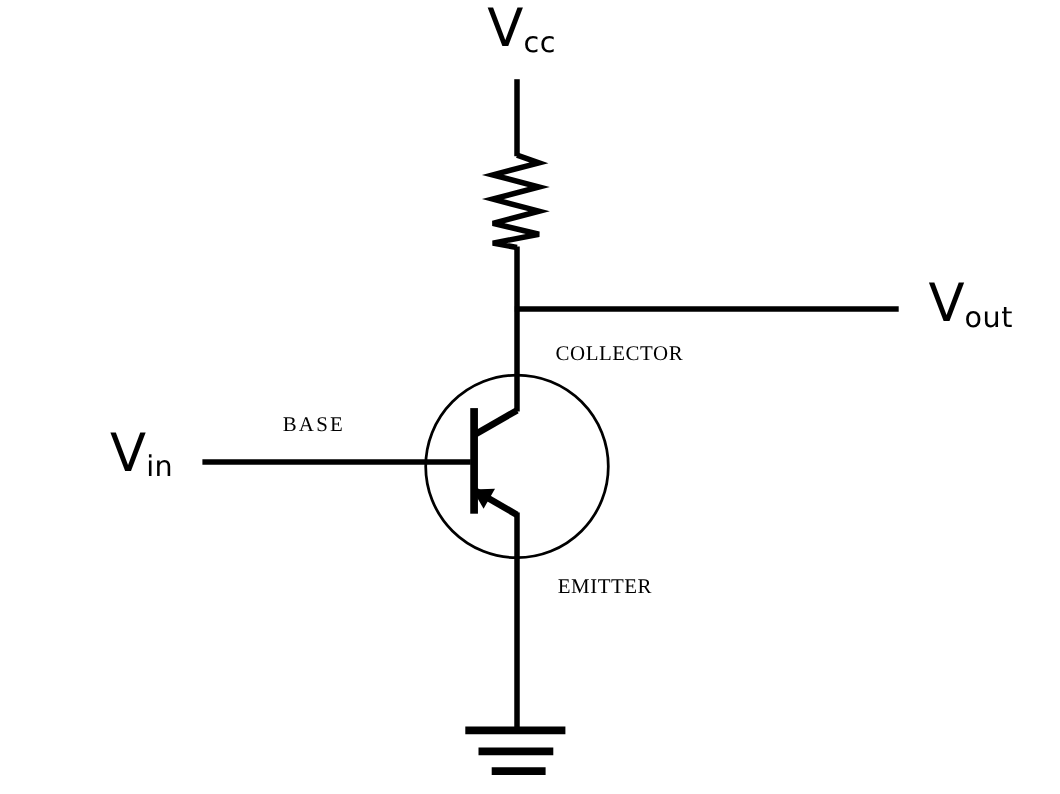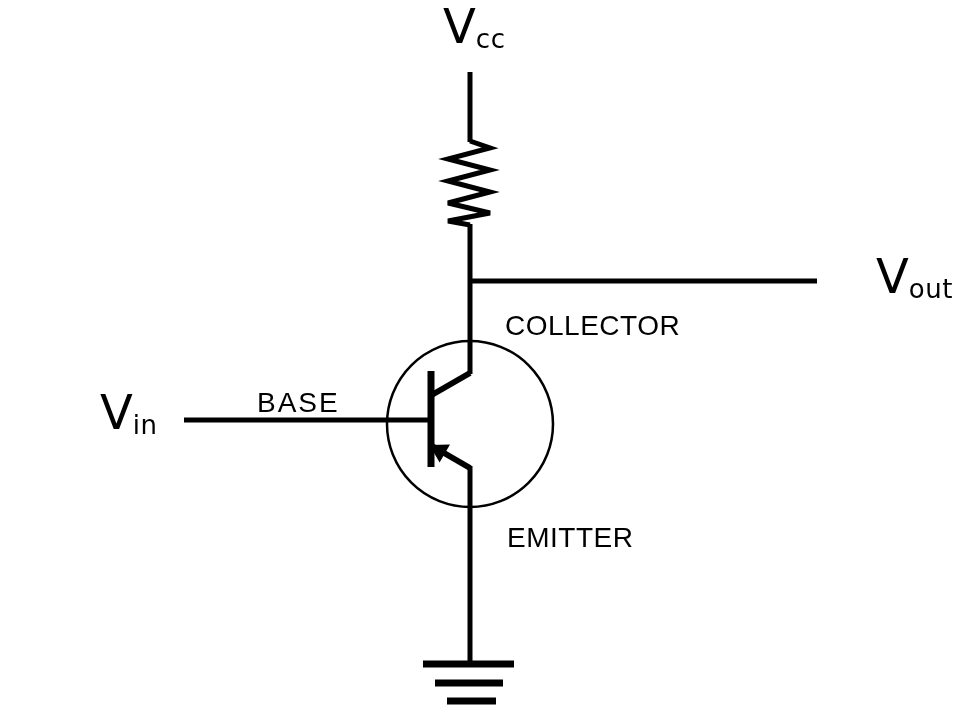--- a/index.html
+++ b/index.html
@@ -32,22 +32,22 @@
     white-space: nowrap;
   }
   .vlabel .sub {
     font-size: 26px;
     position: relative;
     top: 5px;
     letter-spacing: 0.5px;
   }
   .port-label {
     position: absolute;
-    font-family: Liberation Sans, sans-serif;
-    font-size: 28px;
+    font-family: Liberation Serif, serif;
+    font-size: 19px;
     line-height: 1;
     color: var(--ink);
     letter-spacing: 0.5px;
     white-space: nowrap;
   }
   .port-label.base { letter-spacing: 2px; }
 </style>
 </head>
 <body>
 
@@ -87,23 +87,23 @@
   </svg>
 
   <div class="vlabel" style="left:443px; top:2px;">
     <span>V</span><span class="sub">cc</span>
   </div>
 
   <div class="vlabel" style="left:100px; top:388px;">
     <span>V</span><span class="sub">in</span>
   </div>
 
-  <div class="vlabel" style="left:844px; top:252px;margin-left:32px;">
+  <div class="vlabel" style="left:844px; top:252px;">
     <span>V</span><span class="sub">out</span>
   </div>
 
   <div class="port-label" style="left:505px; top:312px;">COLLECTOR</div>
 
-  <div class="port-label base" style="left:257px; top:389px;">BASE</div>
+  <div class="port-label base" style="left:257px; top:377px;">BASE</div>
 
   <div class="port-label" style="left:507px; top:524px;">EMITTER</div>
 
 </div>
 
 </body></html>

